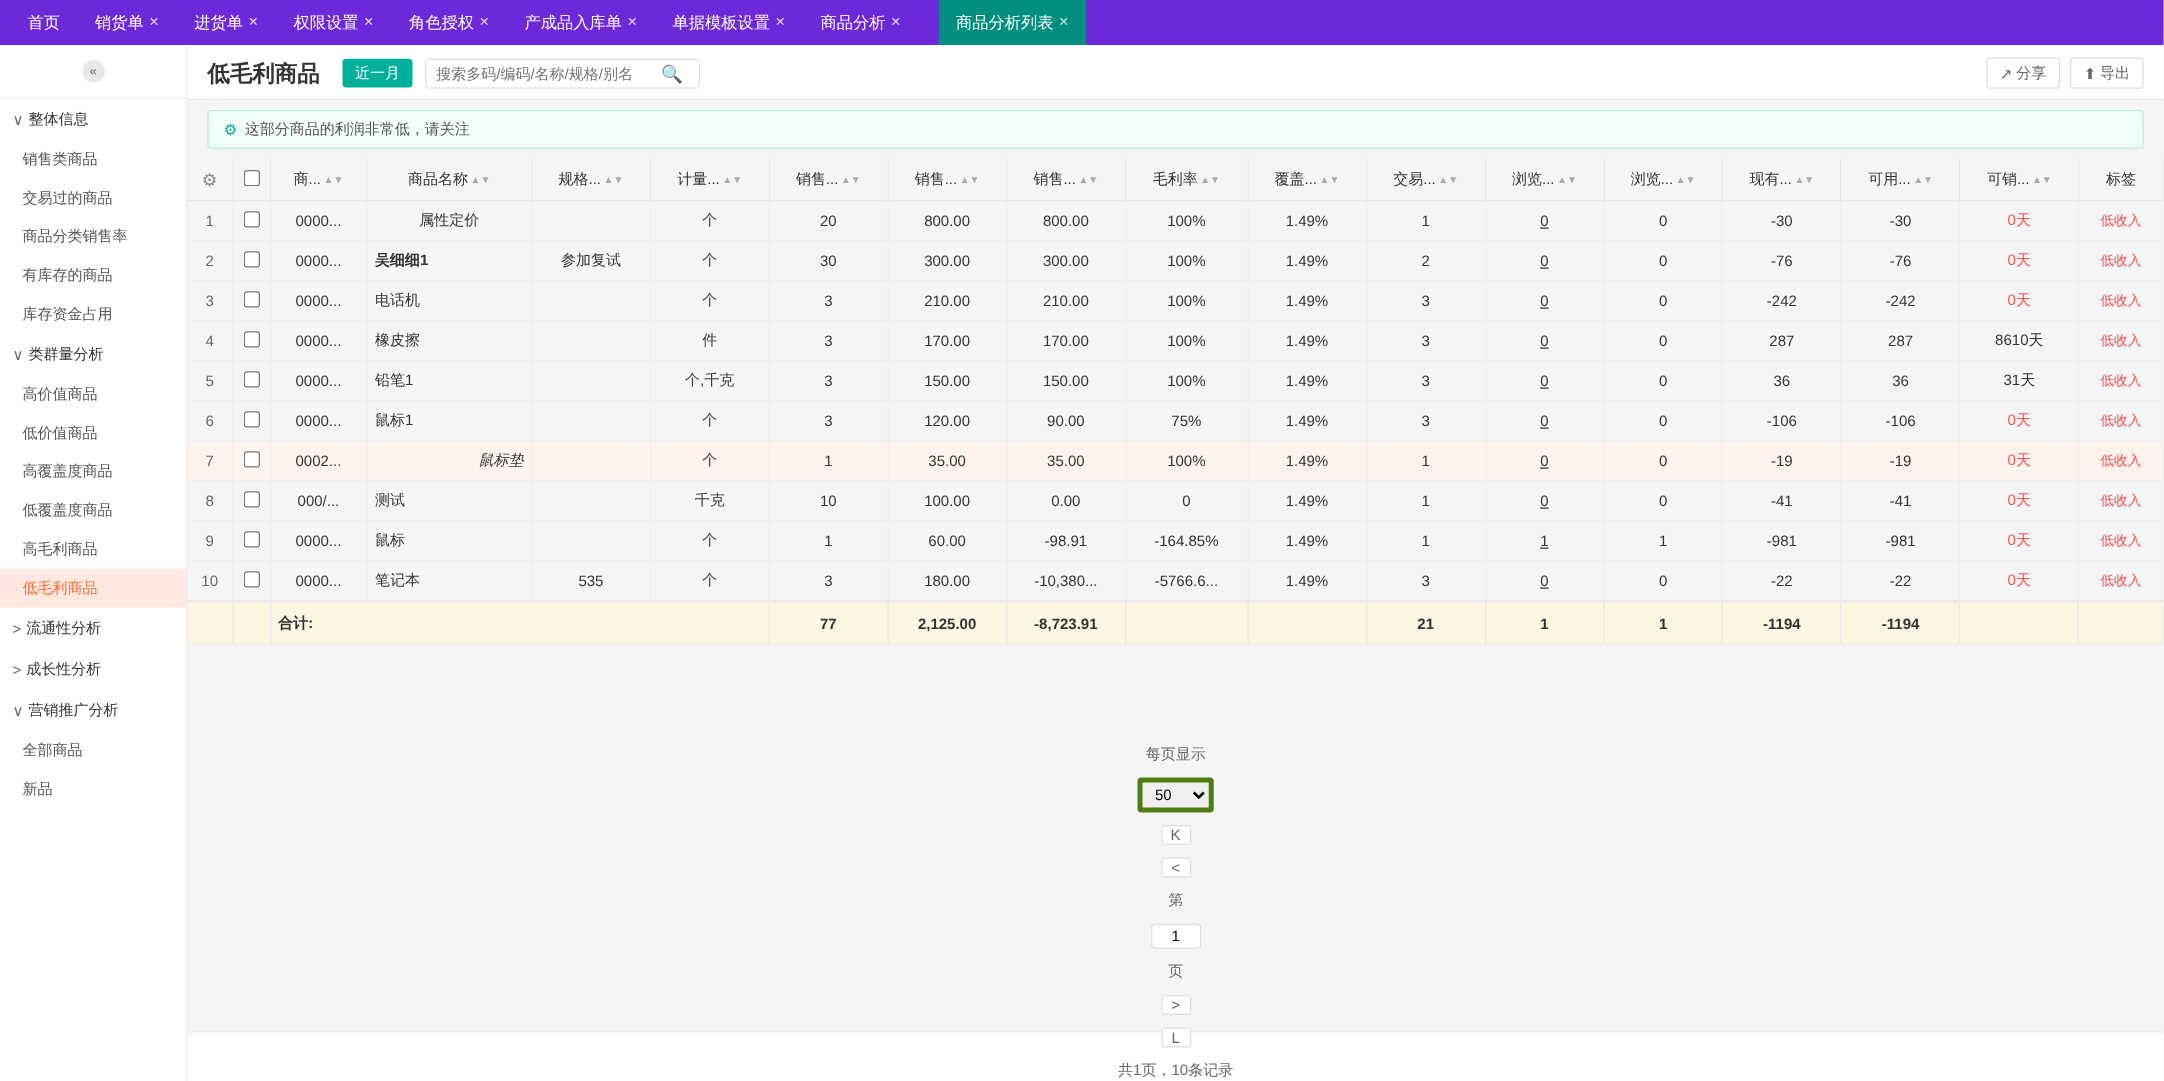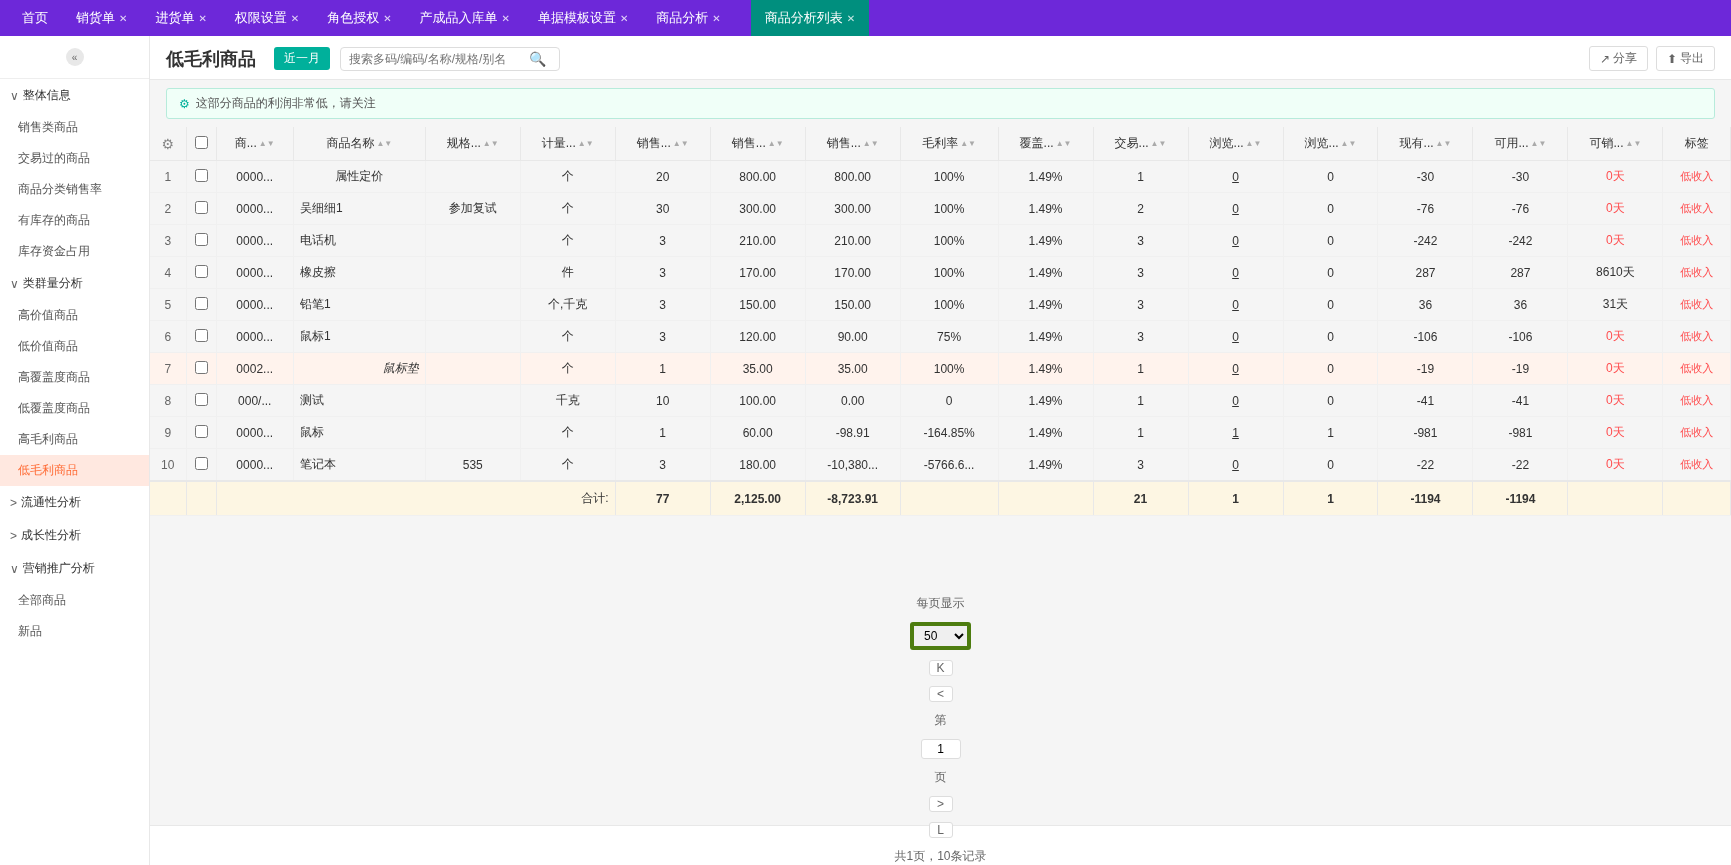--- a/index.html
+++ b/index.html
@@ -204,21 +204,21 @@
       <td>0</td>
       <td>-30</td>
       <td>-30</td>
       <td class="red-text">0天</td>
       <td class="tag-low-income">低收入</td>
     </tr>
             <tr>
       <td class="num-cell">2</td>
       <td><input type="checkbox" style=""></td>
       <td>0000...</td>
-      <td style="text-align:left;">吴细细1</td>
+      <td style="text-align:left;font-weight:bold;">吴细细1</td>
       <td>参加复试</td>
       <td>个</td>
       <td>30</td>
       <td>300.00</td>
       <td>300.00</td>
       <td>100%</td>
       <td>1.49%</td>
       <td>2</td>
       <td><span class="underline-link">0</span></td>
       <td>0</td>
@@ -385,21 +385,21 @@
       <td>-22</td>
       <td>-22</td>
       <td class="red-text">0天</td>
       <td class="tag-low-income">低收入</td>
     </tr>
           </tbody>
         <tfoot>
           <tr class="footer-total">
             <td></td>
             <td></td>
-            <td colspan="4" style="text-align:right;font-weight:normal;">合计:</td>
+            <td colspan="4" style="text-align:left;font-weight:bold;">合计:</td>
             <td>77</td>
             <td>2,125.00</td>
             <td>-8,723.91</td>
             <td></td>
             <td></td>
             <td>21</td>
             <td>1</td>
             <td>1</td>
             <td>-1194</td>
             <td>-1194</td>

